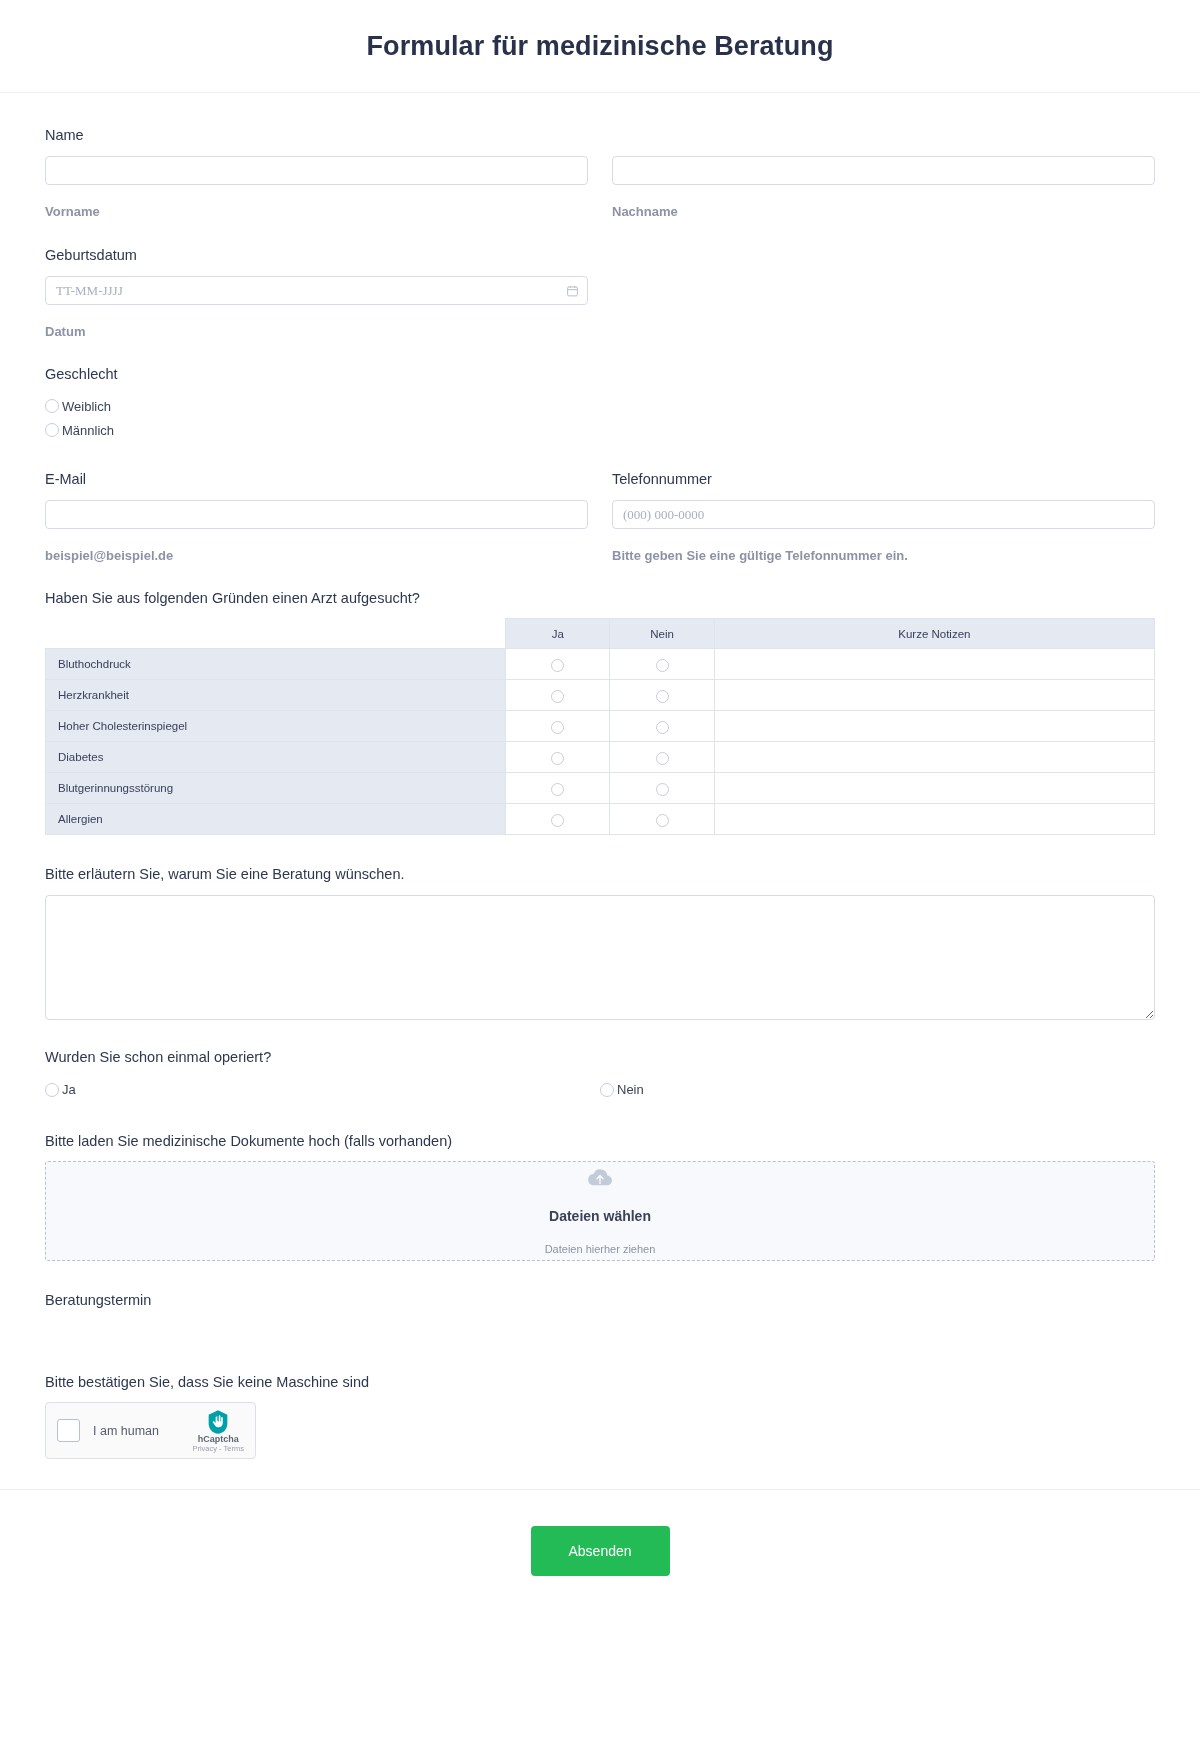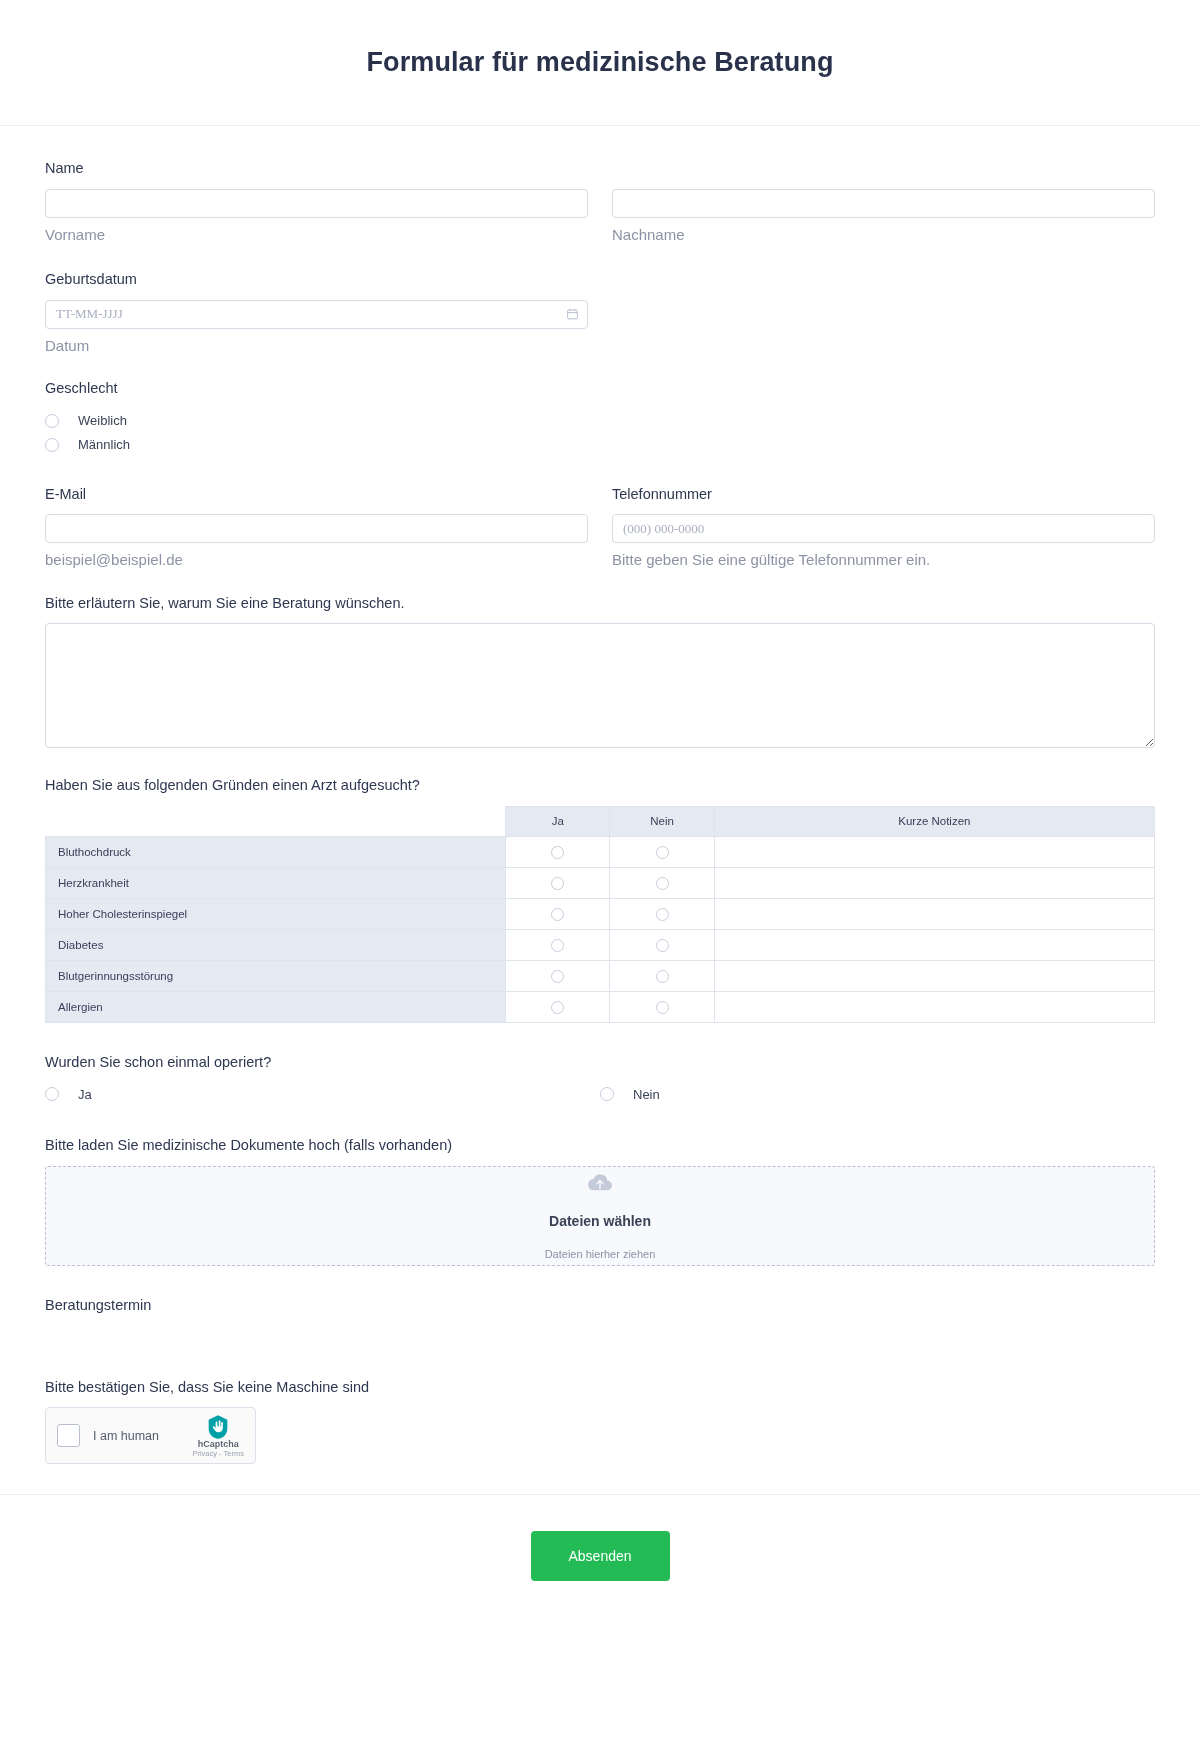--- a/index.html
+++ b/index.html
@@ -14,21 +14,21 @@
   .page {
     width: 1200px;
     min-height: 1764px;
     margin: 0 auto;
     background: #ffffff;
     position: relative;
   }
 
   
   .form-header {
-    height: 126px;
+    height: 93px;
     border-bottom: 1px solid #eceef3;
     display: flex;
     align-items: center;
     justify-content: center;
   }
   .form-title {
     font-size: 27px;
     font-weight: 700;
     color: #29324a;
     letter-spacing: .1px;
@@ -42,24 +42,25 @@
   }
 
   .field-label {
     font-size: 14.5px;
     color: #2e3750;
     font-weight: 400;
     margin-bottom: 10px;
     line-height: 1.35;
   }
   .sub-label {
-    font-size: 15px;
+    font-size: 13px;
     color: #8d93a5;
-    margin-top: 7px;
+    margin-top: 19px;
     line-height: 1.3;
+    font-weight: bold;
   }
   .txt-input {
     width: 100%;
     height: 29px;
     border: 1px solid #d6dbe6;
     border-radius: 4px;
     background: #fff;
     font-family: Liberation Serif, serif;
     font-size: 13px;
     color: #2c3345;
@@ -82,21 +83,21 @@
     transform: translateY(-50%);
     width: 13px; height: 13px;
     pointer-events: none;
     color: #b6bdcd;
   }
 
   
   .radio-row {
     display: flex;
     align-items: center;
-    gap: 19px;
+    gap: 3px;
     height: 24px;
   }
   .radio-dot {
     width: 14px; height: 14px;
     border: 1px solid #c7cdda;
     border-radius: 50%;
     background: #fff;
     flex: 0 0 auto;
   }
   .radio-text {
@@ -322,25 +323,20 @@
           <div class="sub-label">beispiel@beispiel.de</div>
         </div>
         <div class="col">
           <div class="field-label">Telefonnummer</div>
           <input class="txt-input" type="text" placeholder="(000) 000-0000" style="">
           <div class="sub-label">Bitte geben Sie eine gültige Telefonnummer ein.</div>
         </div>
       </div>
     </div>
 
-    <div class="block" style="margin-bottom:28px;">
-      <div class="field-label">Bitte erläutern Sie, warum Sie eine Beratung wünschen.</div>
-      <textarea class="txt-area" placeholder="" style=""></textarea>
-    </div>
-
     <div class="block" style="margin-bottom:30px;">
       <div class="field-label">Haben Sie aus folgenden Gründen einen Arzt aufgesucht?</div>
       <table class="matrix">
         <colgroup>
           <col class="c-label">
             <col class="c-ja">
             <col class="c-nein">
             <col class="c-notes">
         </colgroup>
         <thead>
@@ -383,20 +379,25 @@
             <td class="notes"></td>
           </tr>
           <tr>
             <td class="rowlabel">Allergien</td>
             <td class="opt"><span class="cell-radio"></span></td>
             <td class="opt"><span class="cell-radio"></span></td>
             <td class="notes"></td>
           </tr>
         </tbody>
       </table>
+    </div>
+
+    <div class="block" style="margin-bottom:28px;">
+      <div class="field-label">Bitte erläutern Sie, warum Sie eine Beratung wünschen.</div>
+      <textarea class="txt-area" placeholder="" style=""></textarea>
     </div>
 
     <div class="block" style="margin-bottom:30px;">
       <div class="field-label">Wurden Sie schon einmal operiert?</div>
       <div class="radio-inline">
         <div class="radio-row">
           <span class="radio-dot"></span>
           <span class="radio-text">Ja</span>
         </div>
         <div class="radio-row">

